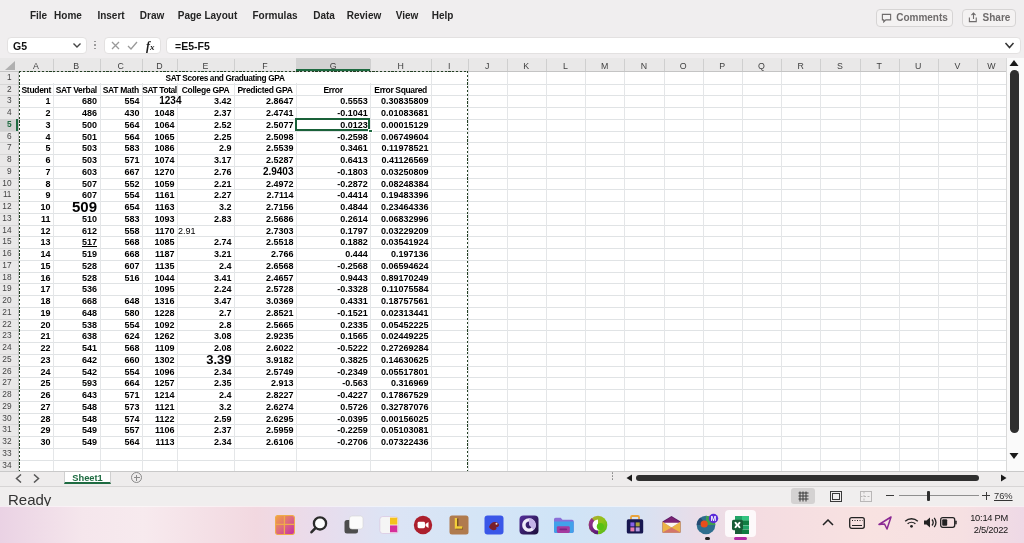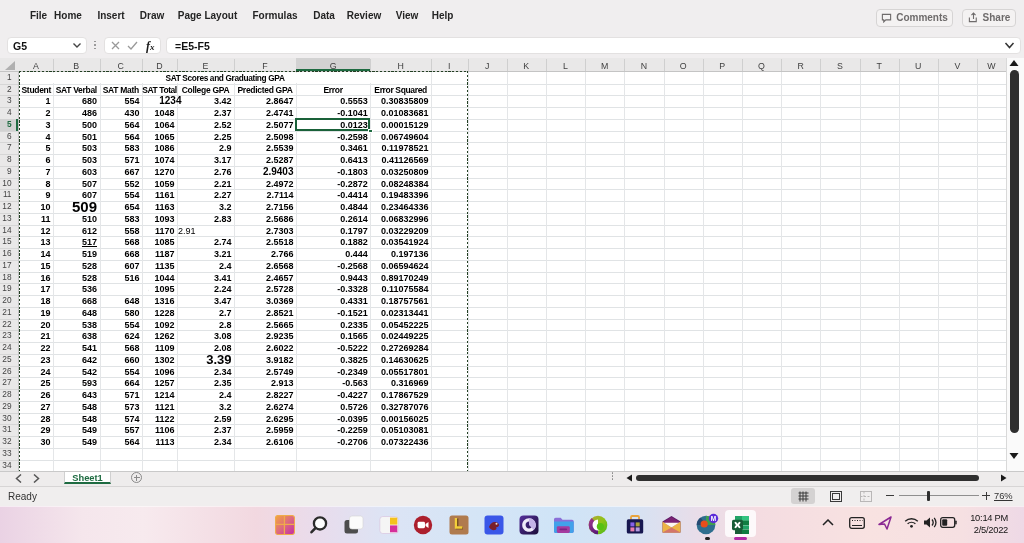--- a/index.html
+++ b/index.html
@@ -507,21 +507,21 @@
 <div class="abs" style="left:136px;top:474.8px;width:1.2px;height:6px;background:#8a8a8a;"></div>
 <div class="abs" style="left:611.5px;top:475px;width:1.5px;height:1.5px;border-radius:50%;background:#8a8a8a;box-shadow:0 3px 0 #8a8a8a,0 -3px 0 #8a8a8a;"></div>
 <svg class="abs" style="left:625px;top:474px;" width="8" height="8">
       <path d="M7 0.5L1.5 4L7 7.5Z" fill="#1a1a1a"></path>
     </svg>
 <div class="abs" style="left:636px;top:475.4px;width:343px;height:5.4px;background:#2f2f2f;border-radius:3px;"></div>
 <svg class="abs" style="left:1000px;top:474px;" width="8" height="8">
       <path d="M1 0.5L6.5 4L1 7.5Z" fill="#1a1a1a"></path>
     </svg>
 <div class="abs" style="left:0;top:485.5px;width:1024px;height:20px;background:#f0eeee;border-top:1px solid #d7d5d5;"></div>
-<div class="abs" style="left:8px;top:491px;font-size:10px;color:#333;">Ready</div>
+<div class="abs" style="left:8px;top:491px;font-size:15px;color:#333;">Ready</div>
 <div class="abs" style="left:791px;top:487.5px;width:24px;height:16px;background:#d4d2d2;border-radius:3px;"></div>
 <svg class="abs" style="left:798px;top:490.5px;" width="11" height="11" viewBox="0 0 11 11">
  <g stroke="#3a3a3a" stroke-width="1">
         <path d="M0.5 2h10M0.5 5h10M0.5 8h10M2 0.5v10M5 0.5v10M8 0.5v10"></path>
       </g>
     </svg>
 <svg class="abs" style="left:830px;top:490.5px;" width="12" height="11" viewBox="0 0 12 11">
  <rect x="0.5" y="0.5" width="11" height="10" fill="none" stroke="#3a3a3a"></rect>
       <rect x="2.5" y="2.5" width="7" height="6" fill="none" stroke="#3a3a3a"></rect>
     </svg>

